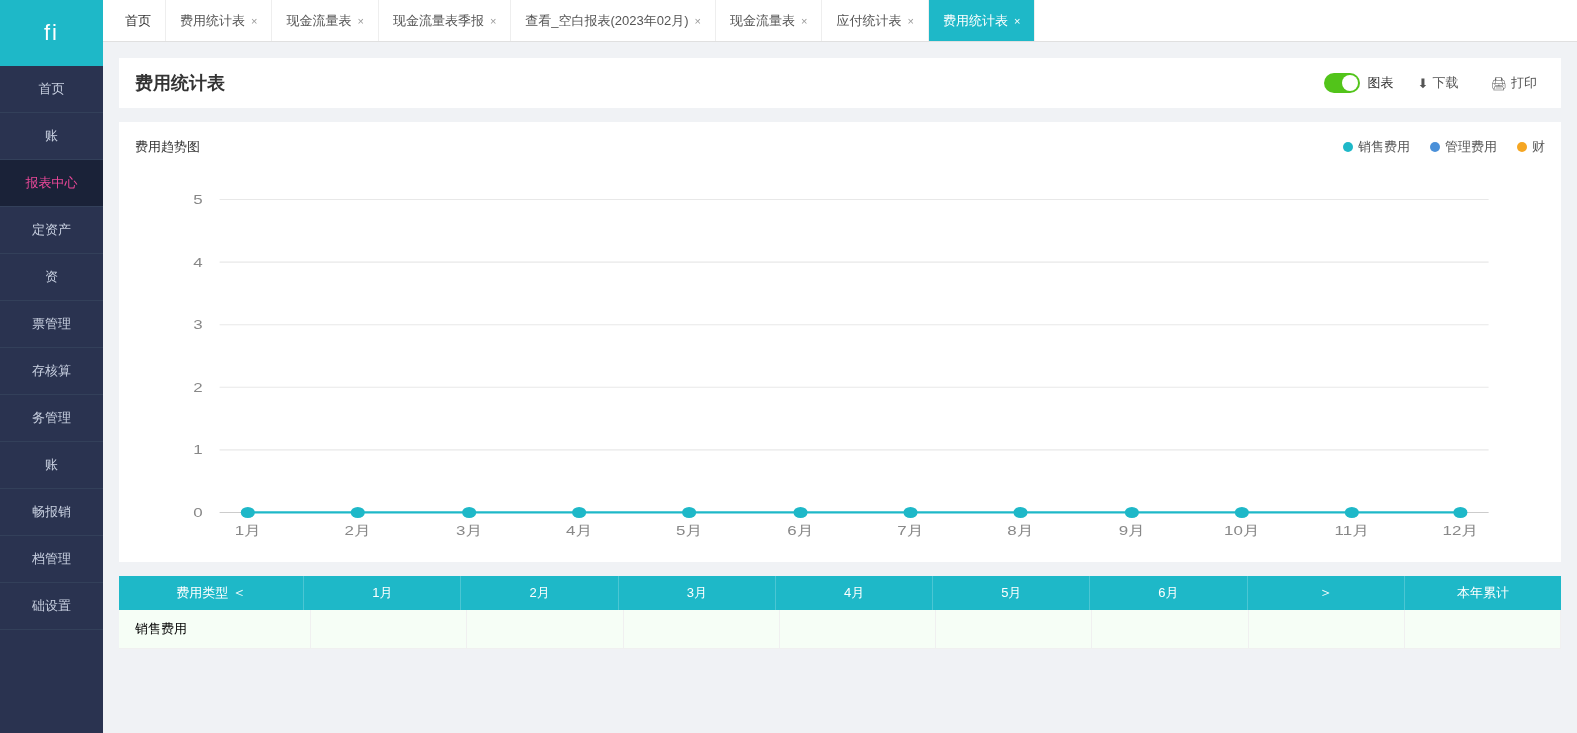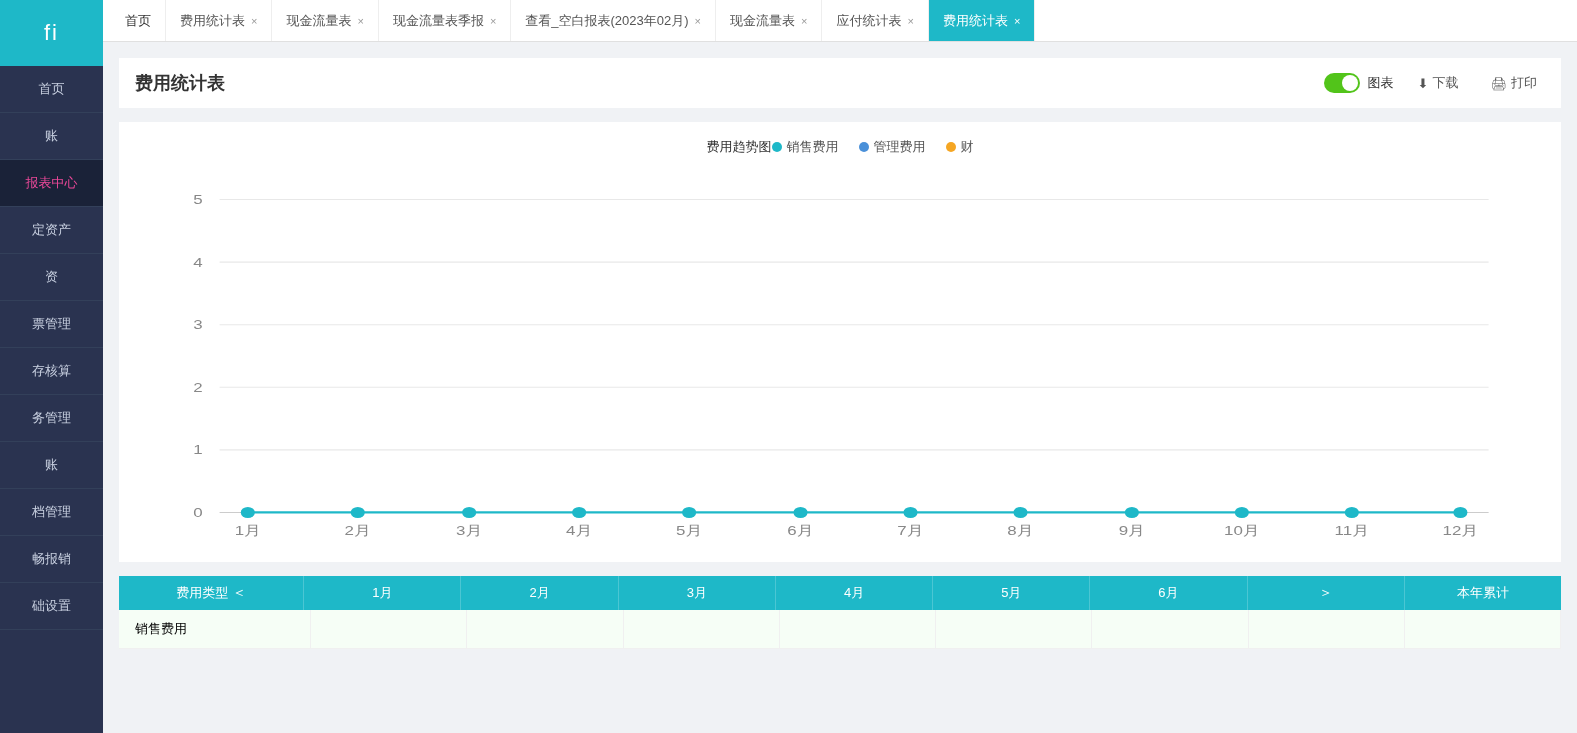--- a/index.html
+++ b/index.html
@@ -144,21 +144,21 @@
 
     
     .chart-section {
       background: white;
       padding: 16px;
       margin-bottom: 14px;
     }
     .chart-header {
       display: flex;
       align-items: center;
-      justify-content: center;
+      justify-content: space-between;
       margin-bottom: 10px;
     }
     .chart-title {
       font-size: 13px;
       color: #333;
     }
     .chart-legend {
       display: flex;
       gap: 20px;
       align-items: center;
@@ -246,22 +246,22 @@
   <div class="sidebar-logo">fi</div>
   <div class="sidebar-item">首页</div>
   <div class="sidebar-item">账</div>
   <div class="sidebar-item active">报表中心</div>
   <div class="sidebar-item">定资产</div>
   <div class="sidebar-item">资</div>
   <div class="sidebar-item">票管理</div>
   <div class="sidebar-item">存核算</div>
   <div class="sidebar-item">务管理</div>
   <div class="sidebar-item">账</div>
+  <div class="sidebar-item">畅报销</div>
   <div class="sidebar-item">档管理</div>
-  <div class="sidebar-item">畅报销</div>
   <div class="sidebar-item">础设置</div>
 </div>
 
 <div class="main">
 
   <div class="tabs-bar">
     <div class="tab home">
       <span>首页</span>
     </div>
     <div class="tab">

